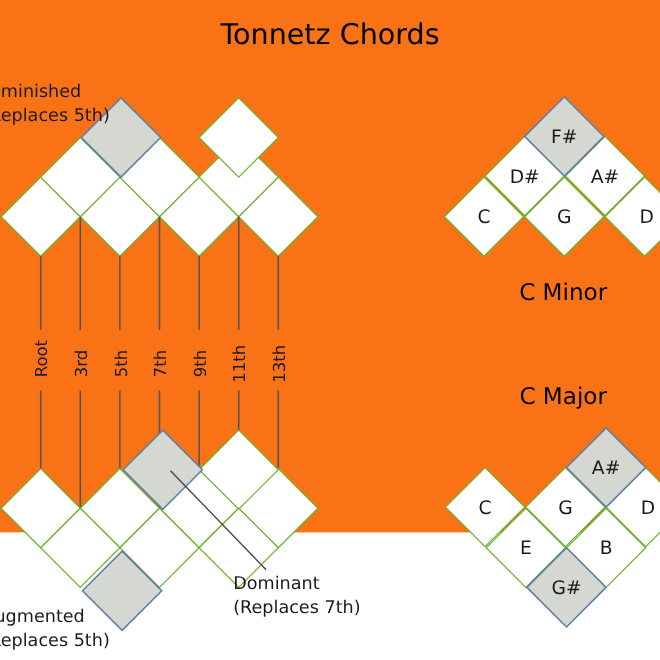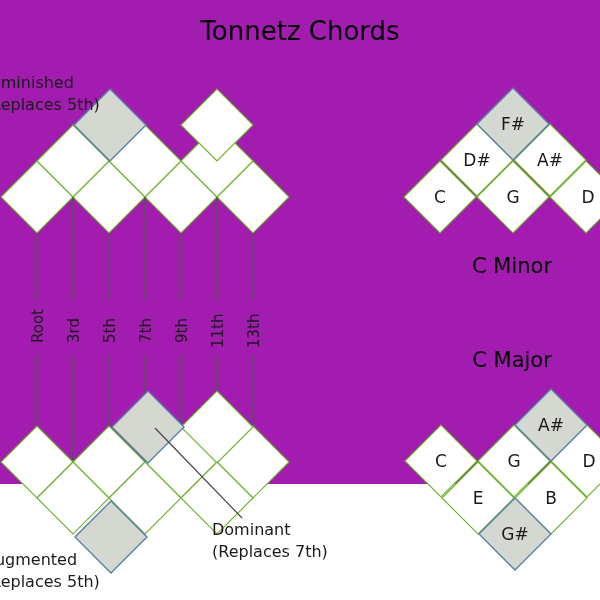--- a/index.html
+++ b/index.html
@@ -10,21 +10,21 @@
   body {
     width: 600px;
     height: 600px;
     overflow: hidden;
     font-family: "DejaVu Sans", "Liberation Sans", sans-serif;
   }
   #stage {
     position: relative;
     width: 600px;
     height: 484px;
-    background: #a21caf;
+    background: #f97316;
   }
   svg#figure {
     display: block;
     width: 600px;
     height: 600px;
   }
   .title-text {
     font-family: "DejaVu Sans", "Liberation Sans", sans-serif;
     font-size: 26px;
     fill: #000000;

